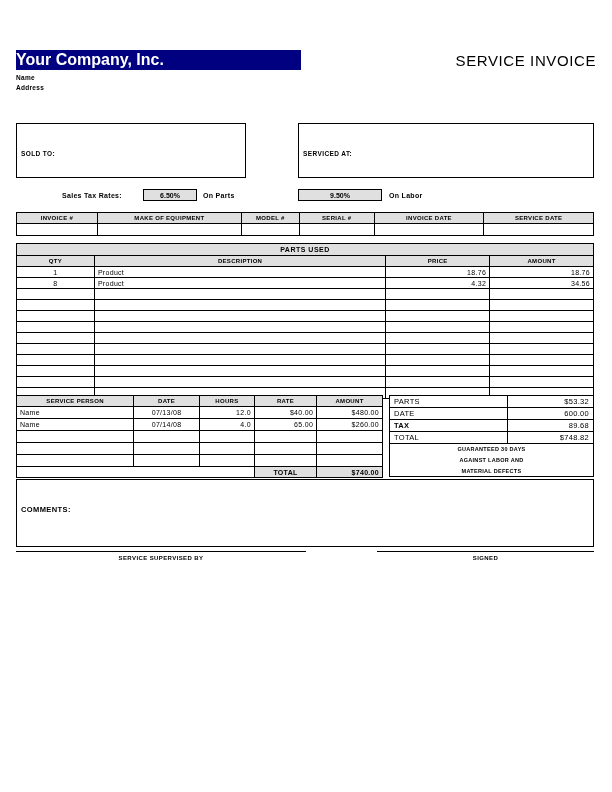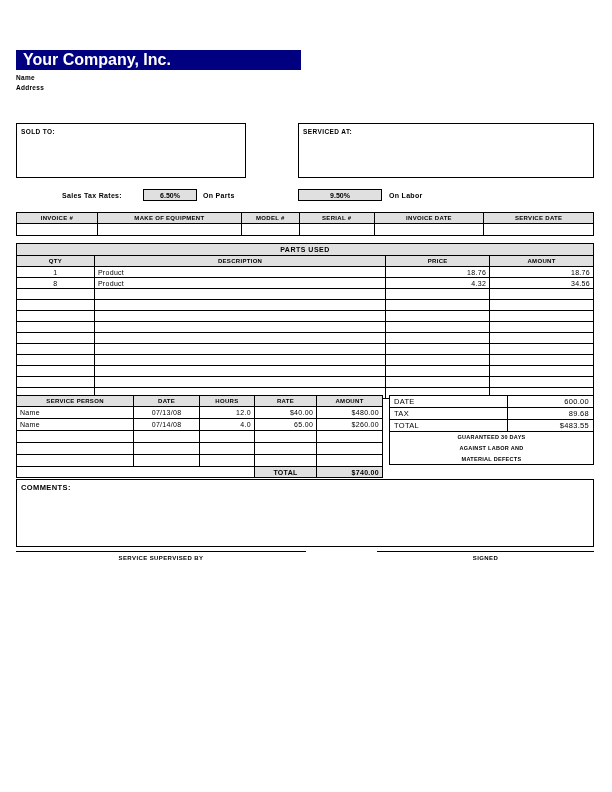--- a/index.html
+++ b/index.html
@@ -13,34 +13,34 @@
   .page{position:relative;width:612px;height:792px;overflow:hidden;}
 
   
   .company-bar{
     position:absolute;left:16px;top:50px;width:285px;height:20px;
     background:#000080;
     display:flex;align-items:center;
   }
   .company-name{
     color:#ffffff;font-size:16px;font-weight:bold;
-    padding-left:7px;letter-spacing:0px;line-height:18px;
+    letter-spacing:0px;line-height:18px;
   }
   .addr{position:absolute;left:16px;font-size:6.5px;font-weight:bold;letter-spacing:.3px;}
   .addr1{top:74px;}
   .addr2{top:84px;}
   .doc-title{
     position:absolute;right:16px;top:52px;
     font-size:15px;letter-spacing:.6px;font-weight:normal;
   }
 
   
   .box{position:absolute;border:1.2px solid #000;box-sizing:border-box;}
   .box-label{
-    position:absolute;font-size:6.5px;font-weight:bold;letter-spacing:.4px;
+    position:absolute;font-size:6.5px;font-weight:bold;letter-spacing:.4px;margin-top:22px;
   }
   #sold-box{left:16px;top:123px;width:230px;height:55px;}
   #sold-label{left:21px;top:128px;}
   #serviced-box{left:298px;top:123px;width:296px;height:55px;}
   #serviced-label{left:303px;top:128px;}
 
   
   .tax-label{position:absolute;font-size:7px;font-weight:bold;letter-spacing:.3px;}
   #tax-parts-label{left:62px;top:192px;}
   #tax-parts-box{
@@ -118,20 +118,21 @@
 </head>
 <body>
 
 <div class="page">
 
   <div class="company-bar">
     <span class="company-name">Your Company, Inc.</span>
   </div>
   <div class="addr addr1">Name</div>
   <div class="addr addr2">Address</div>
+  <div class="doc-title">SERVICE INVOICE</div>
 
   <div class="box" id="sold-box"></div>
   <div class="box-label" id="sold-label">SOLD TO:</div>
 
   <div class="box" id="serviced-box"></div>
   <div class="box-label" id="serviced-label">SERVICED AT:</div>
 
   <div class="tax-label" id="tax-parts-label">Sales Tax Rates:</div>
   <div id="tax-parts-box">6.50%</div>
   <div class="tax-label" id="tax-parts-suffix">On Parts</div>
@@ -300,30 +301,34 @@
           <td class="blank" colspan="3">&nbsp;</td>
           <td class="total-lbl">TOTAL</td>
           <td class="total-val">$740.00</td>
         </tr>
       </tbody>
   </table>
 
   <table id="summary-table" class="hdr-outer">
     <tbody id="summary-body">
         <tr>
+          <td class="lbl" style="width: 58%;">PARTS</td>
+          <td class="val">$53.32</td>
+        </tr>
+        <tr>
           <td class="lbl" style="width: 58%;">DATE</td>
           <td class="val">600.00</td>
         </tr>
         <tr>
-          <td class="lbl" style="width: 58%;">TAX</td>
+          <td class="lbl" style="width: 58%; font-weight: bold;">TAX</td>
           <td class="val">89.68</td>
         </tr>
         <tr>
           <td class="lbl" style="width: 58%;">TOTAL</td>
-          <td class="val">$483.55</td>
+          <td class="val">$748.82</td>
         </tr>
         <tr>
           <td class="note" colspan="2">GUARANTEED 30 DAYS</td>
         </tr>
         <tr>
           <td class="note" colspan="2">AGAINST LABOR AND</td>
         </tr>
         <tr>
           <td class="note note-last" colspan="2">MATERIAL DEFECTS</td>
         </tr>

